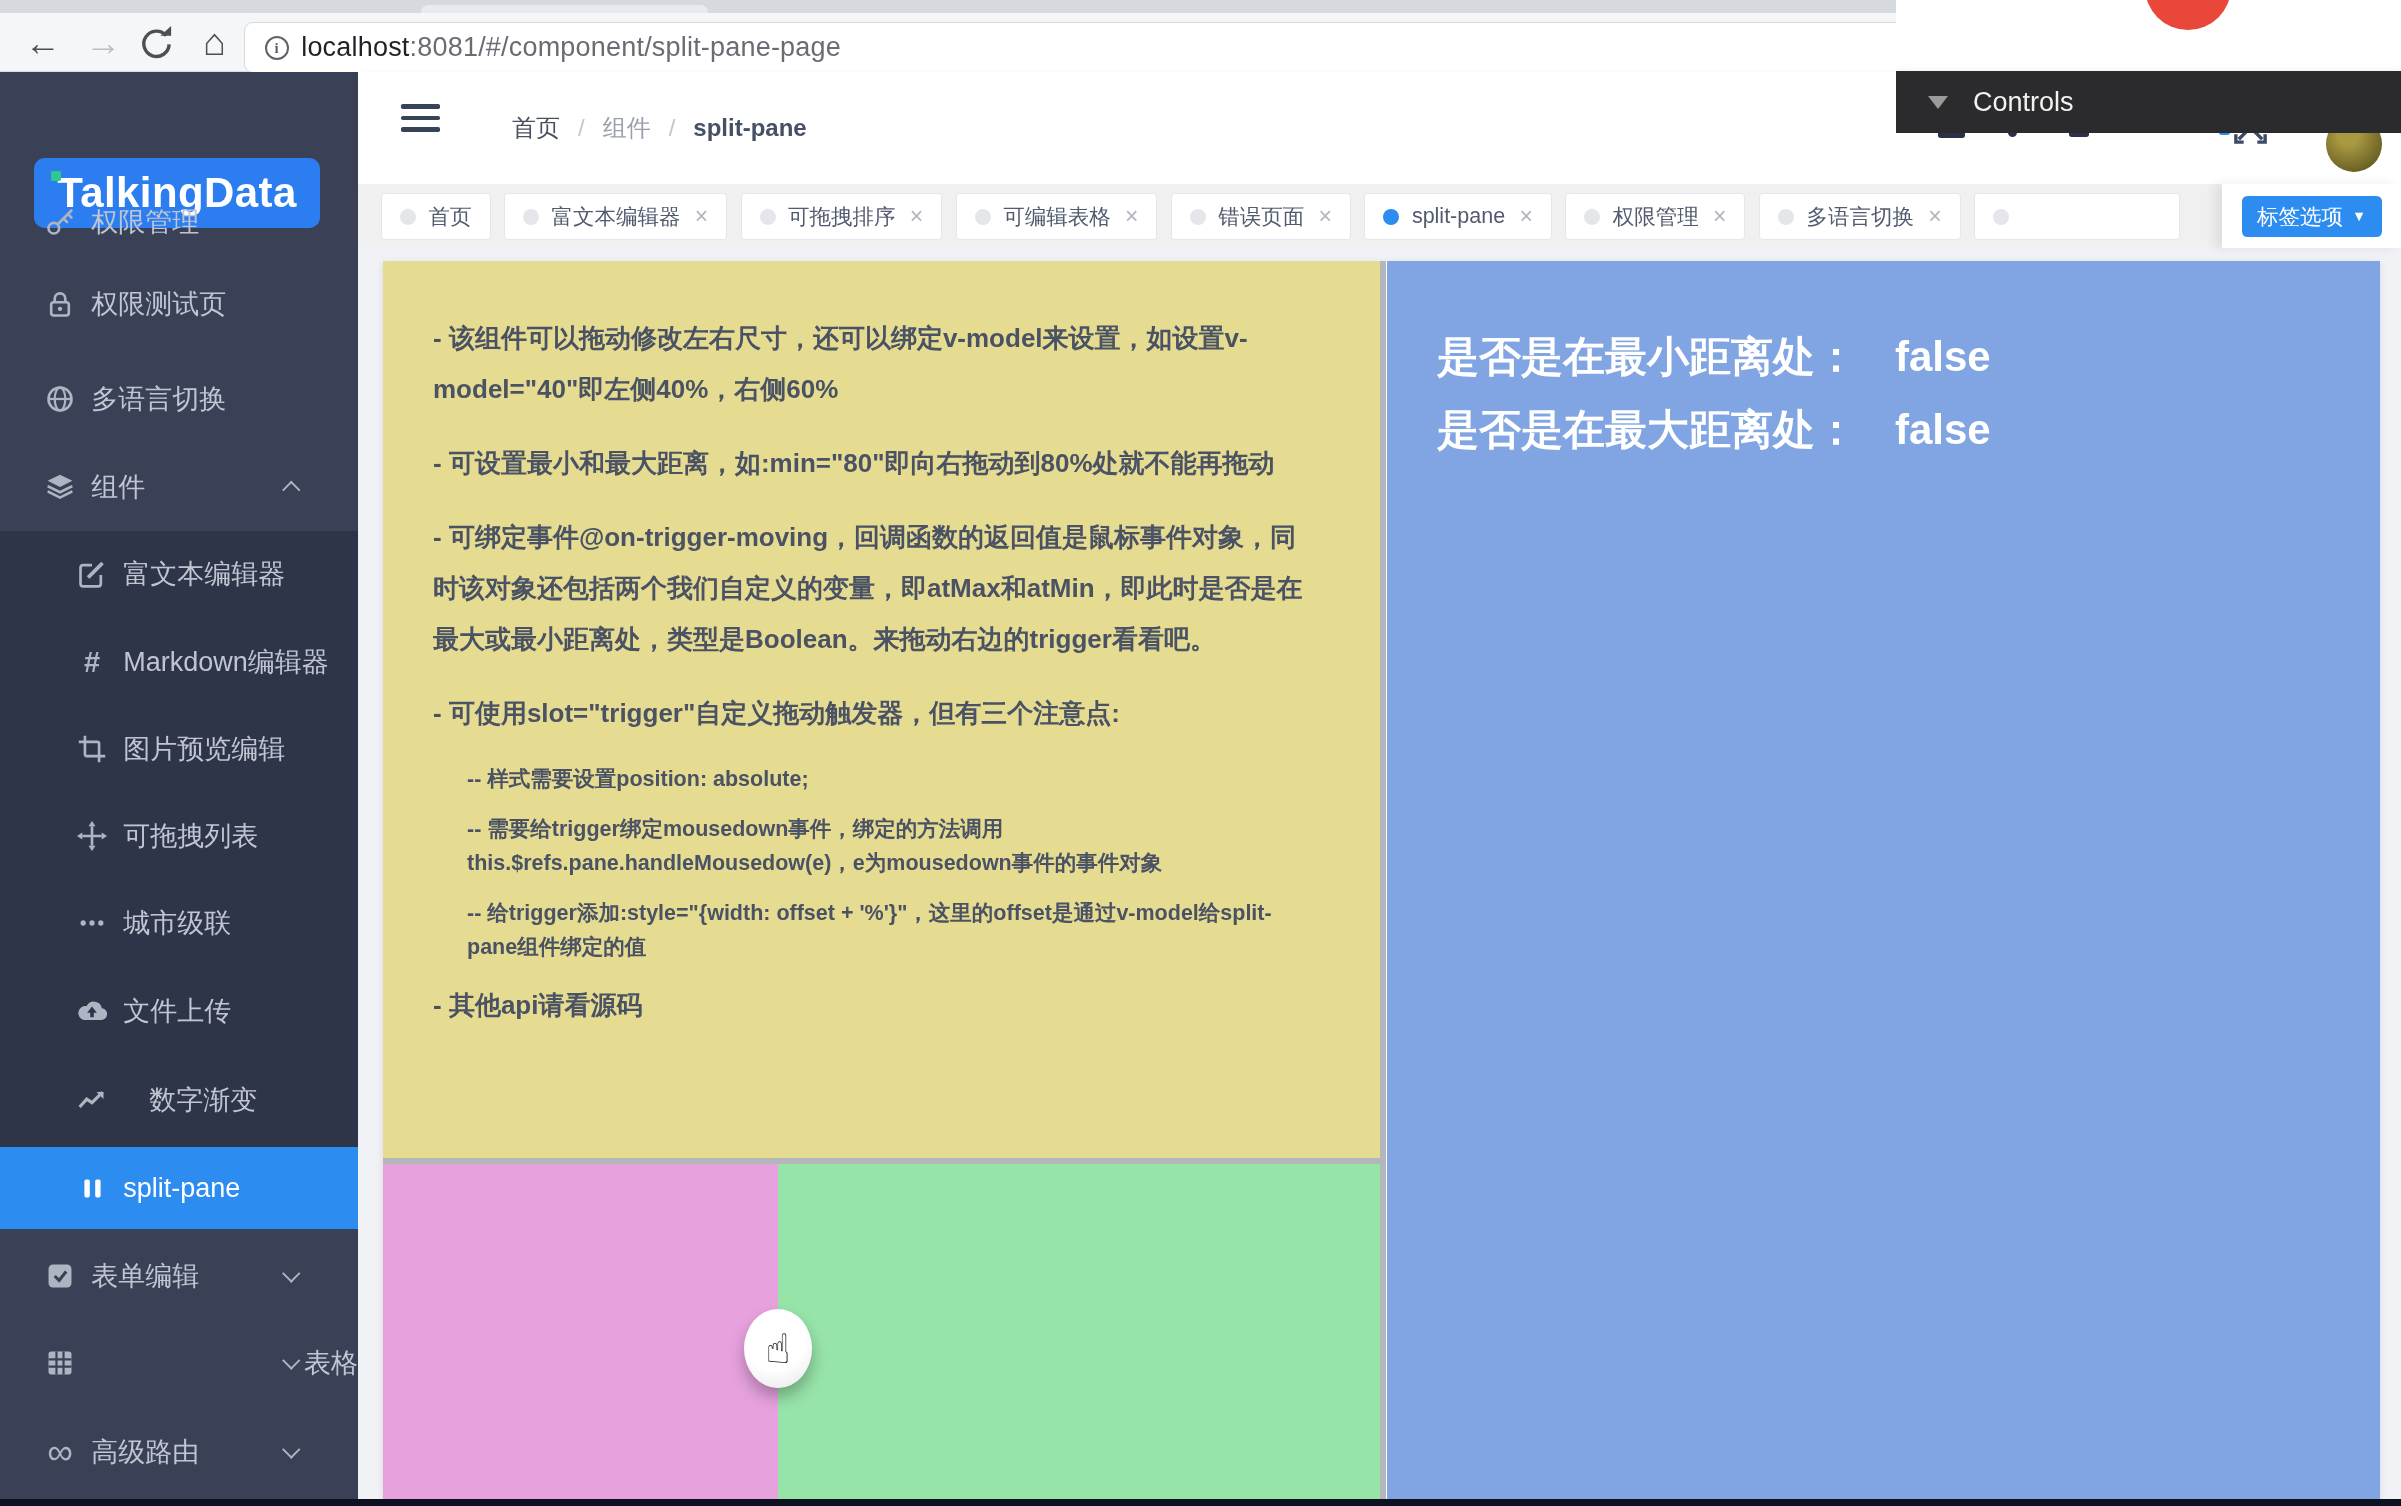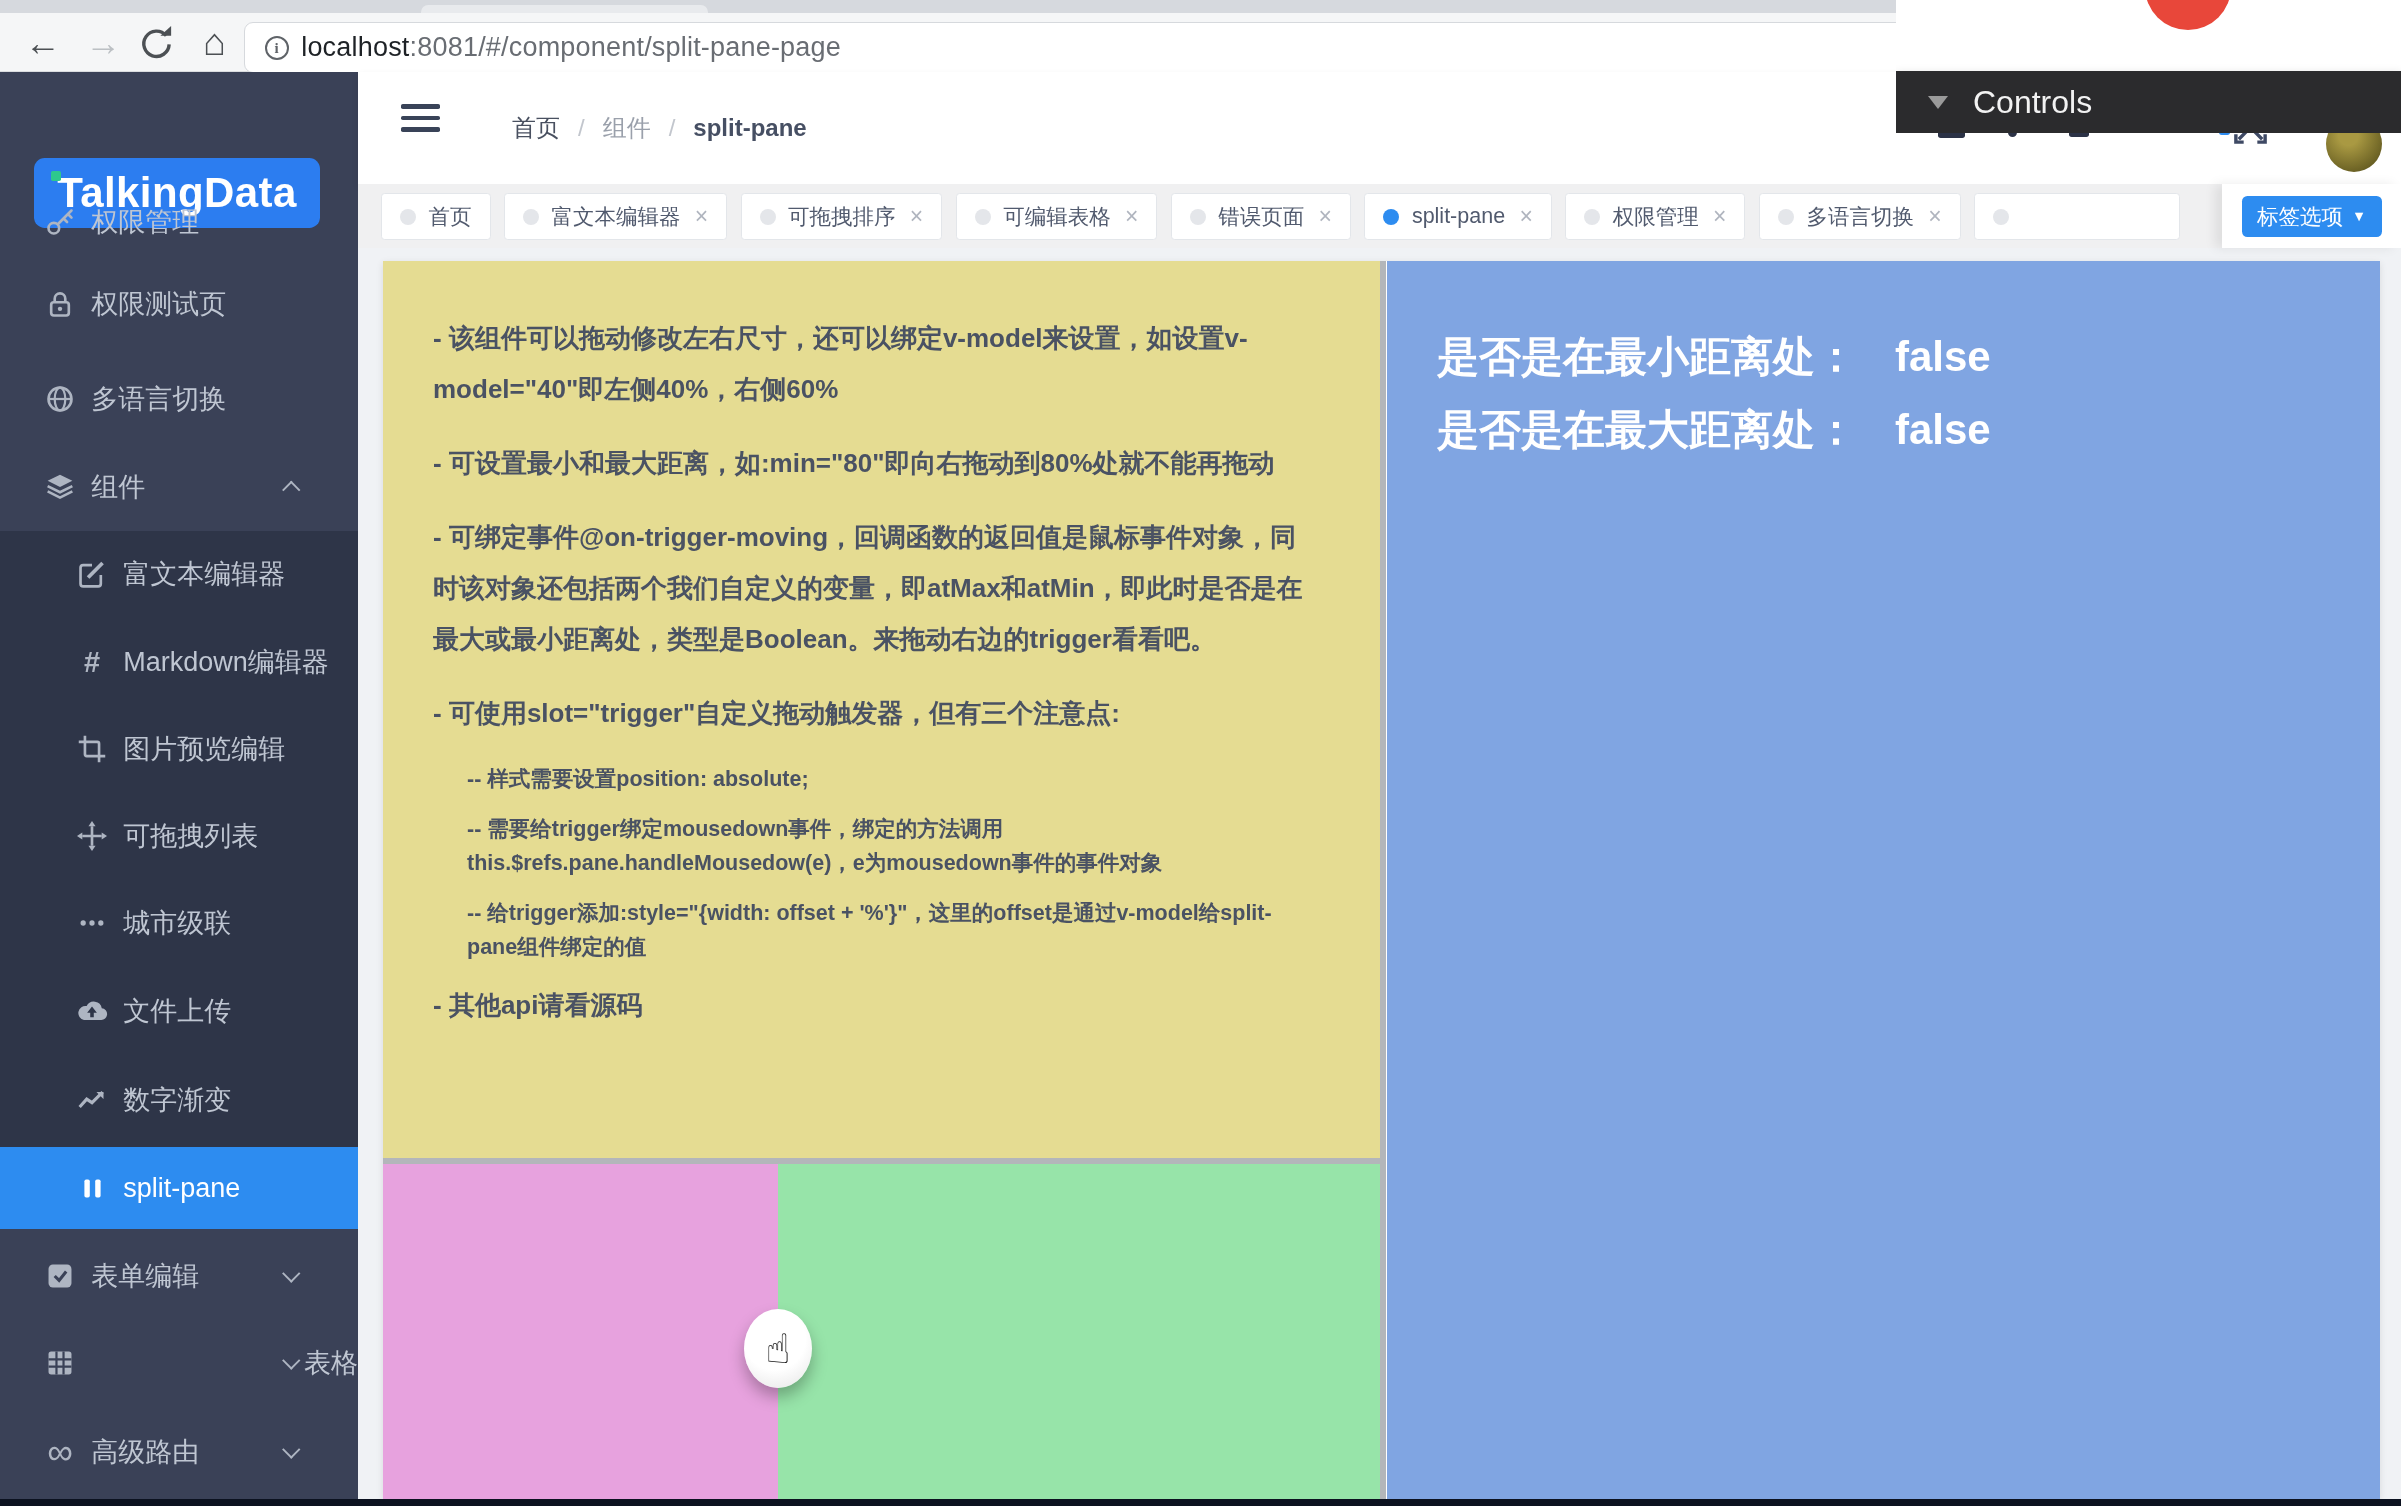--- a/index.html
+++ b/index.html
@@ -81,21 +81,21 @@
   .bluetxt { color:#ffffff; font-size:42px; font-weight:bold; line-height:73px; }
   .bluetxt .val { margin-left:38px; }
 
   .deskstrip { position:absolute; left:0; top:1499px; width:2401px; height:7.2px; background:#0c1220; }
 
   
   .popup { position:absolute; left:1896px; top:0; width:506px; height:133px; background:#ffffff; z-index:50; overflow:hidden; }
   .redball { position:absolute; left:249px; top:-56px; width:86px; height:86px; border-radius:50%; background:#e8473a; }
   .ctrlbar { position:absolute; left:0; top:71px; width:506px; height:62px; background:#2b2b2d; box-shadow:0 4.5px 10.7px rgba(0,0,0,.25); display:flex; align-items:center; }
   .ctrlbar .tri { width:0; height:0; border-left:10.7px solid transparent; border-right:10.7px solid transparent; border-top:13.4px solid #9a9a9a; margin-left:32px; }
-  .ctrlbar .ttl { color:#f2f2f2; font-size:32px; margin-left:25px; }
+  .ctrlbar .ttl { color:#f2f2f2; font-size:27px; margin-left:25px; }
 
   svg { display:block; }
 </style>
 </head>
 <body>
 
 <div id="screen">
 
   <div class="tabstrip">
     <div class="tab-hint"></div>
@@ -223,21 +223,21 @@
     <div class="mi sub" style="top:898px;">
       <span class="ic">
         <svg width="32" height="32" viewBox="0 0 36 36">
             <path d="M9 28 h19 a6.5 6.5 0 0 0 1 -13 a9 9 0 0 0 -17 -2.5 a6 6 0 0 0 -3 15.5 z" fill="#aeb5c2"></path>
             <polygon points="18,13 23.5,20 20,20 20,25 16,25 16,20 12.5,20" fill="#2e3548"></polygon>
           </svg>
       </span>
       <span>文件上传</span>
     </div>
 
-    <div class="mi sub" style="top:987px;">
+    <div class="mi sub" style="top:987px;gap:26px;">
       <span class="ic">
         <svg width="30" height="30" viewBox="0 0 34 34">
             <polyline points="3,25 11,16 17,20 29,8" fill="none" stroke="#aeb5c2" stroke-width="3.5"></polyline>
             <polygon points="22,8 30,8 30,16" fill="#aeb5c2"></polygon>
           </svg>
       </span>
       <span>数字渐变</span>
     </div>
 
     <div class="mi sub active" style="top:1075px;">

